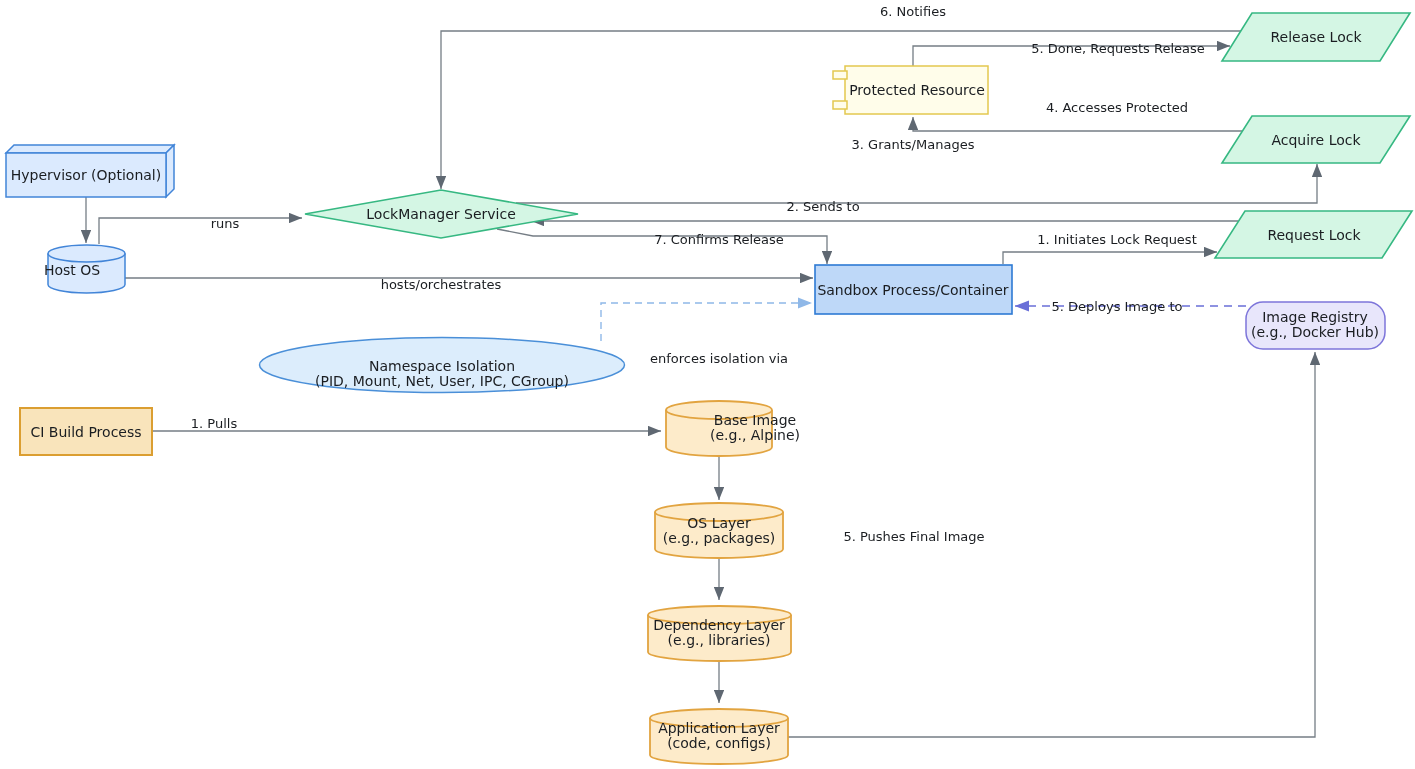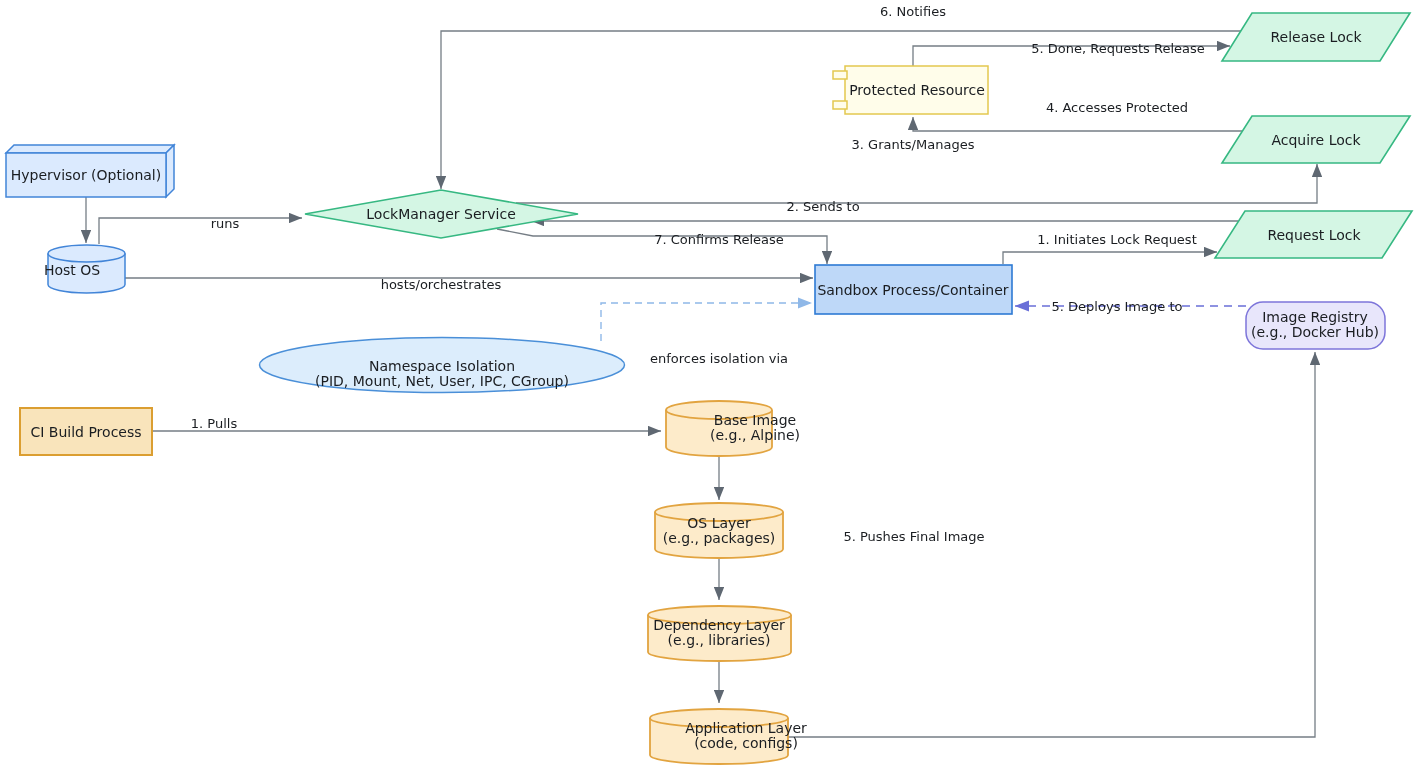--- a/index.html
+++ b/index.html
@@ -130,21 +130,21 @@
     <span>(e.g., Alpine)</span>
   </div>
   <div class="lbl node-lbl" style="left:719px;top:531px;">
     <span>OS Layer</span><br>
     <span>(e.g., packages)</span>
   </div>
   <div class="lbl node-lbl" style="left:719px;top:633px;text-align:center;">
     <span>Dependency Layer</span><br>
     <span>(e.g., libraries)</span>
   </div>
-  <div class="lbl node-lbl" style="left:719px;top:736px;margin-left:27px;">
+  <div class="lbl node-lbl" style="left:719px;top:736px;">
     <span>Application Layer</span><br>
     <span>(code, configs)</span>
   </div>
 
   <div class="lbl" style="left:913px;top:11px;">6. Notifies</div>
   <div class="lbl" style="left:1118px;top:48px;">5. Done, Requests Release</div>
   <div class="lbl" style="left:1117px;top:107px;">4. Accesses Protected</div>
   <div class="lbl" style="left:913px;top:144px;">3. Grants/Manages</div>
   <div class="lbl" style="left:823px;top:206px;">2. Sends to</div>
   <div class="lbl" style="left:1117px;top:239px;">1. Initiates Lock Request</div>

